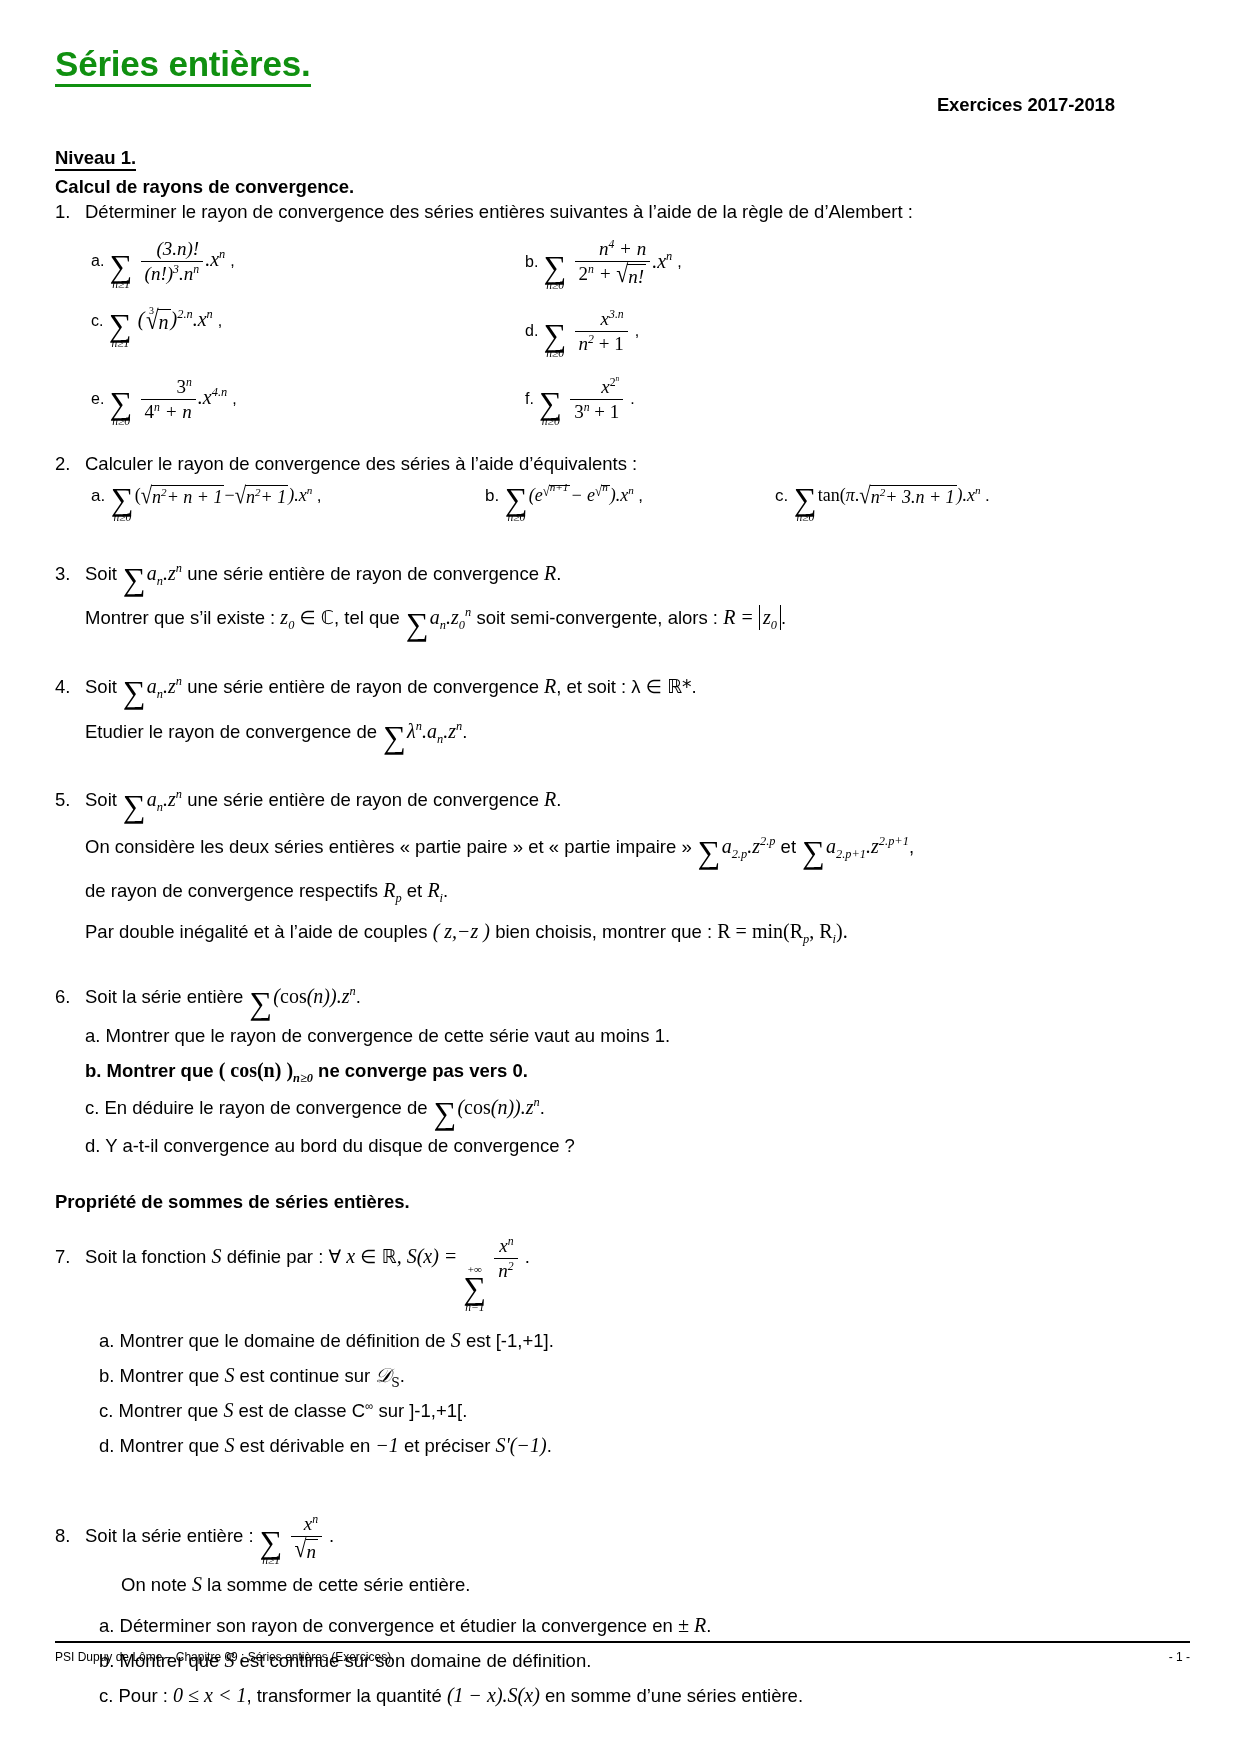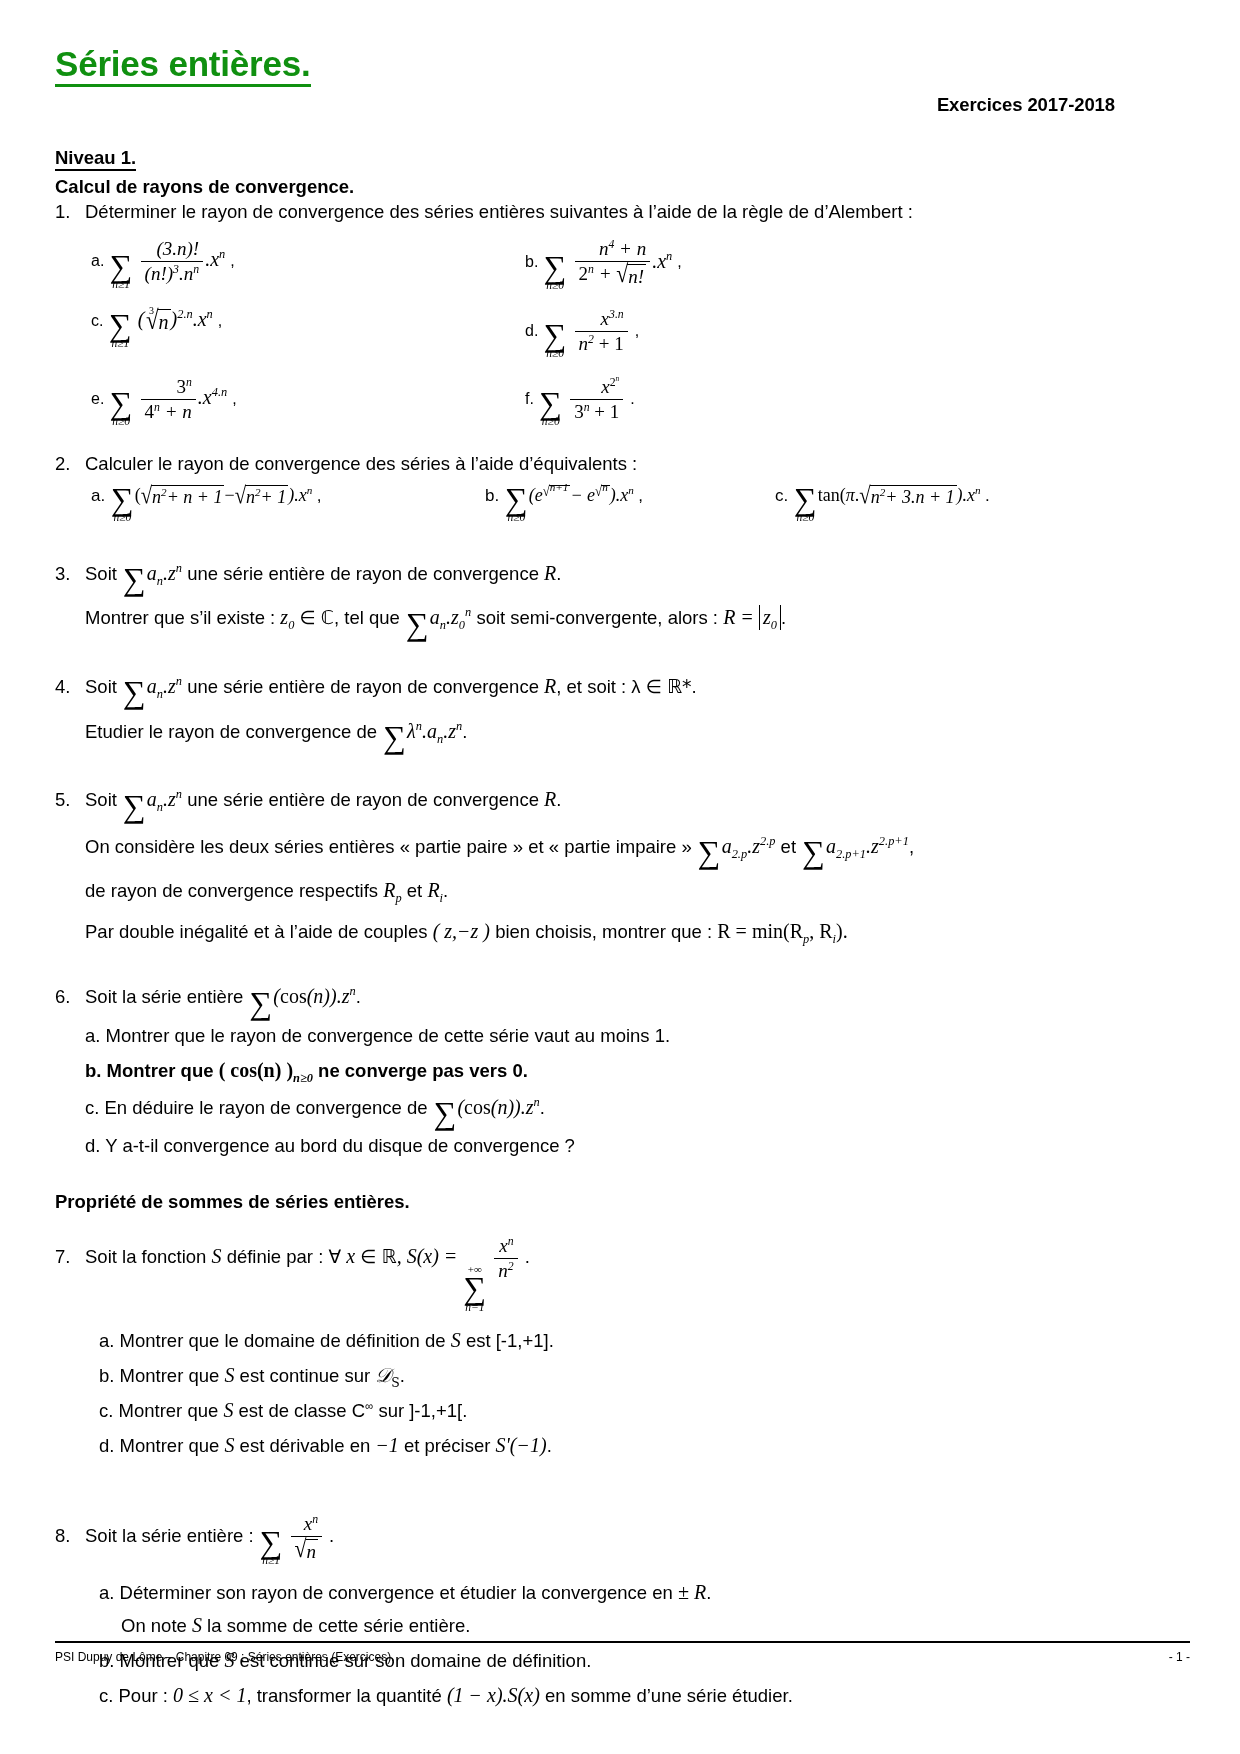--- a/index.html
+++ b/index.html
@@ -551,46 +551,46 @@
           <span class="frac">
             <span class="numr"><span>x</span><sup>n</sup></span>
             <span class="dnm"><span class="rad">
                   <span class="sign">√</span>
                   <span class="body">n</span>
                 </span></span>
           </span>
         </span><span>.</span>
       </span>
     </div>
+    <div class="ex-line" style="margin-left:66px; margin-top:2px;">
+      <span class="ex-body">
+        <span>On note</span>
+        <span class="m">S</span>
+        <span>la somme de cette série entière.</span>
+      </span>
+    </div>
     <div class="ex-line indent2" style="margin-top:10px;">
       <span class="ex-body">
         <span>a. Déterminer son rayon de convergence et étudier la convergence en</span>
         <span class="m">± R</span><span>.</span>
-      </span>
-    </div>
-    <div class="ex-line" style="margin-left:66px; margin-top:2px;">
-      <span class="ex-body">
-        <span>On note</span>
-        <span class="m">S</span>
-        <span>la somme de cette série entière.</span>
       </span>
     </div>
     <div class="ex-line indent2" style="margin-top:4px;">
       <span class="ex-body">
         <span>b. Montrer que</span>
         <span class="m">S</span>
         <span>est continue sur son domaine de définition.</span>
       </span>
     </div>
     <div class="ex-line indent2" style="margin-top:4px;">
       <span class="ex-body">
         <span>c. Pour :</span>
         <span class="m">0 ≤ x &lt; 1</span><span>, transformer la quantité</span>
         <span class="m">(1 − x).S(x)</span>
-        <span>en somme d’une série étudier.</span>
+        <span>en somme d’une séries entière.</span>
       </span>
     </div>
 
   </div>
 
   <div class="footer-rule"></div>
   <div class="footer">
     <span>PSI Dupuy de Lôme – Chapitre 09 : Séries entières (Exercices).</span>
     <span>- 1 -</span>
   </div>

